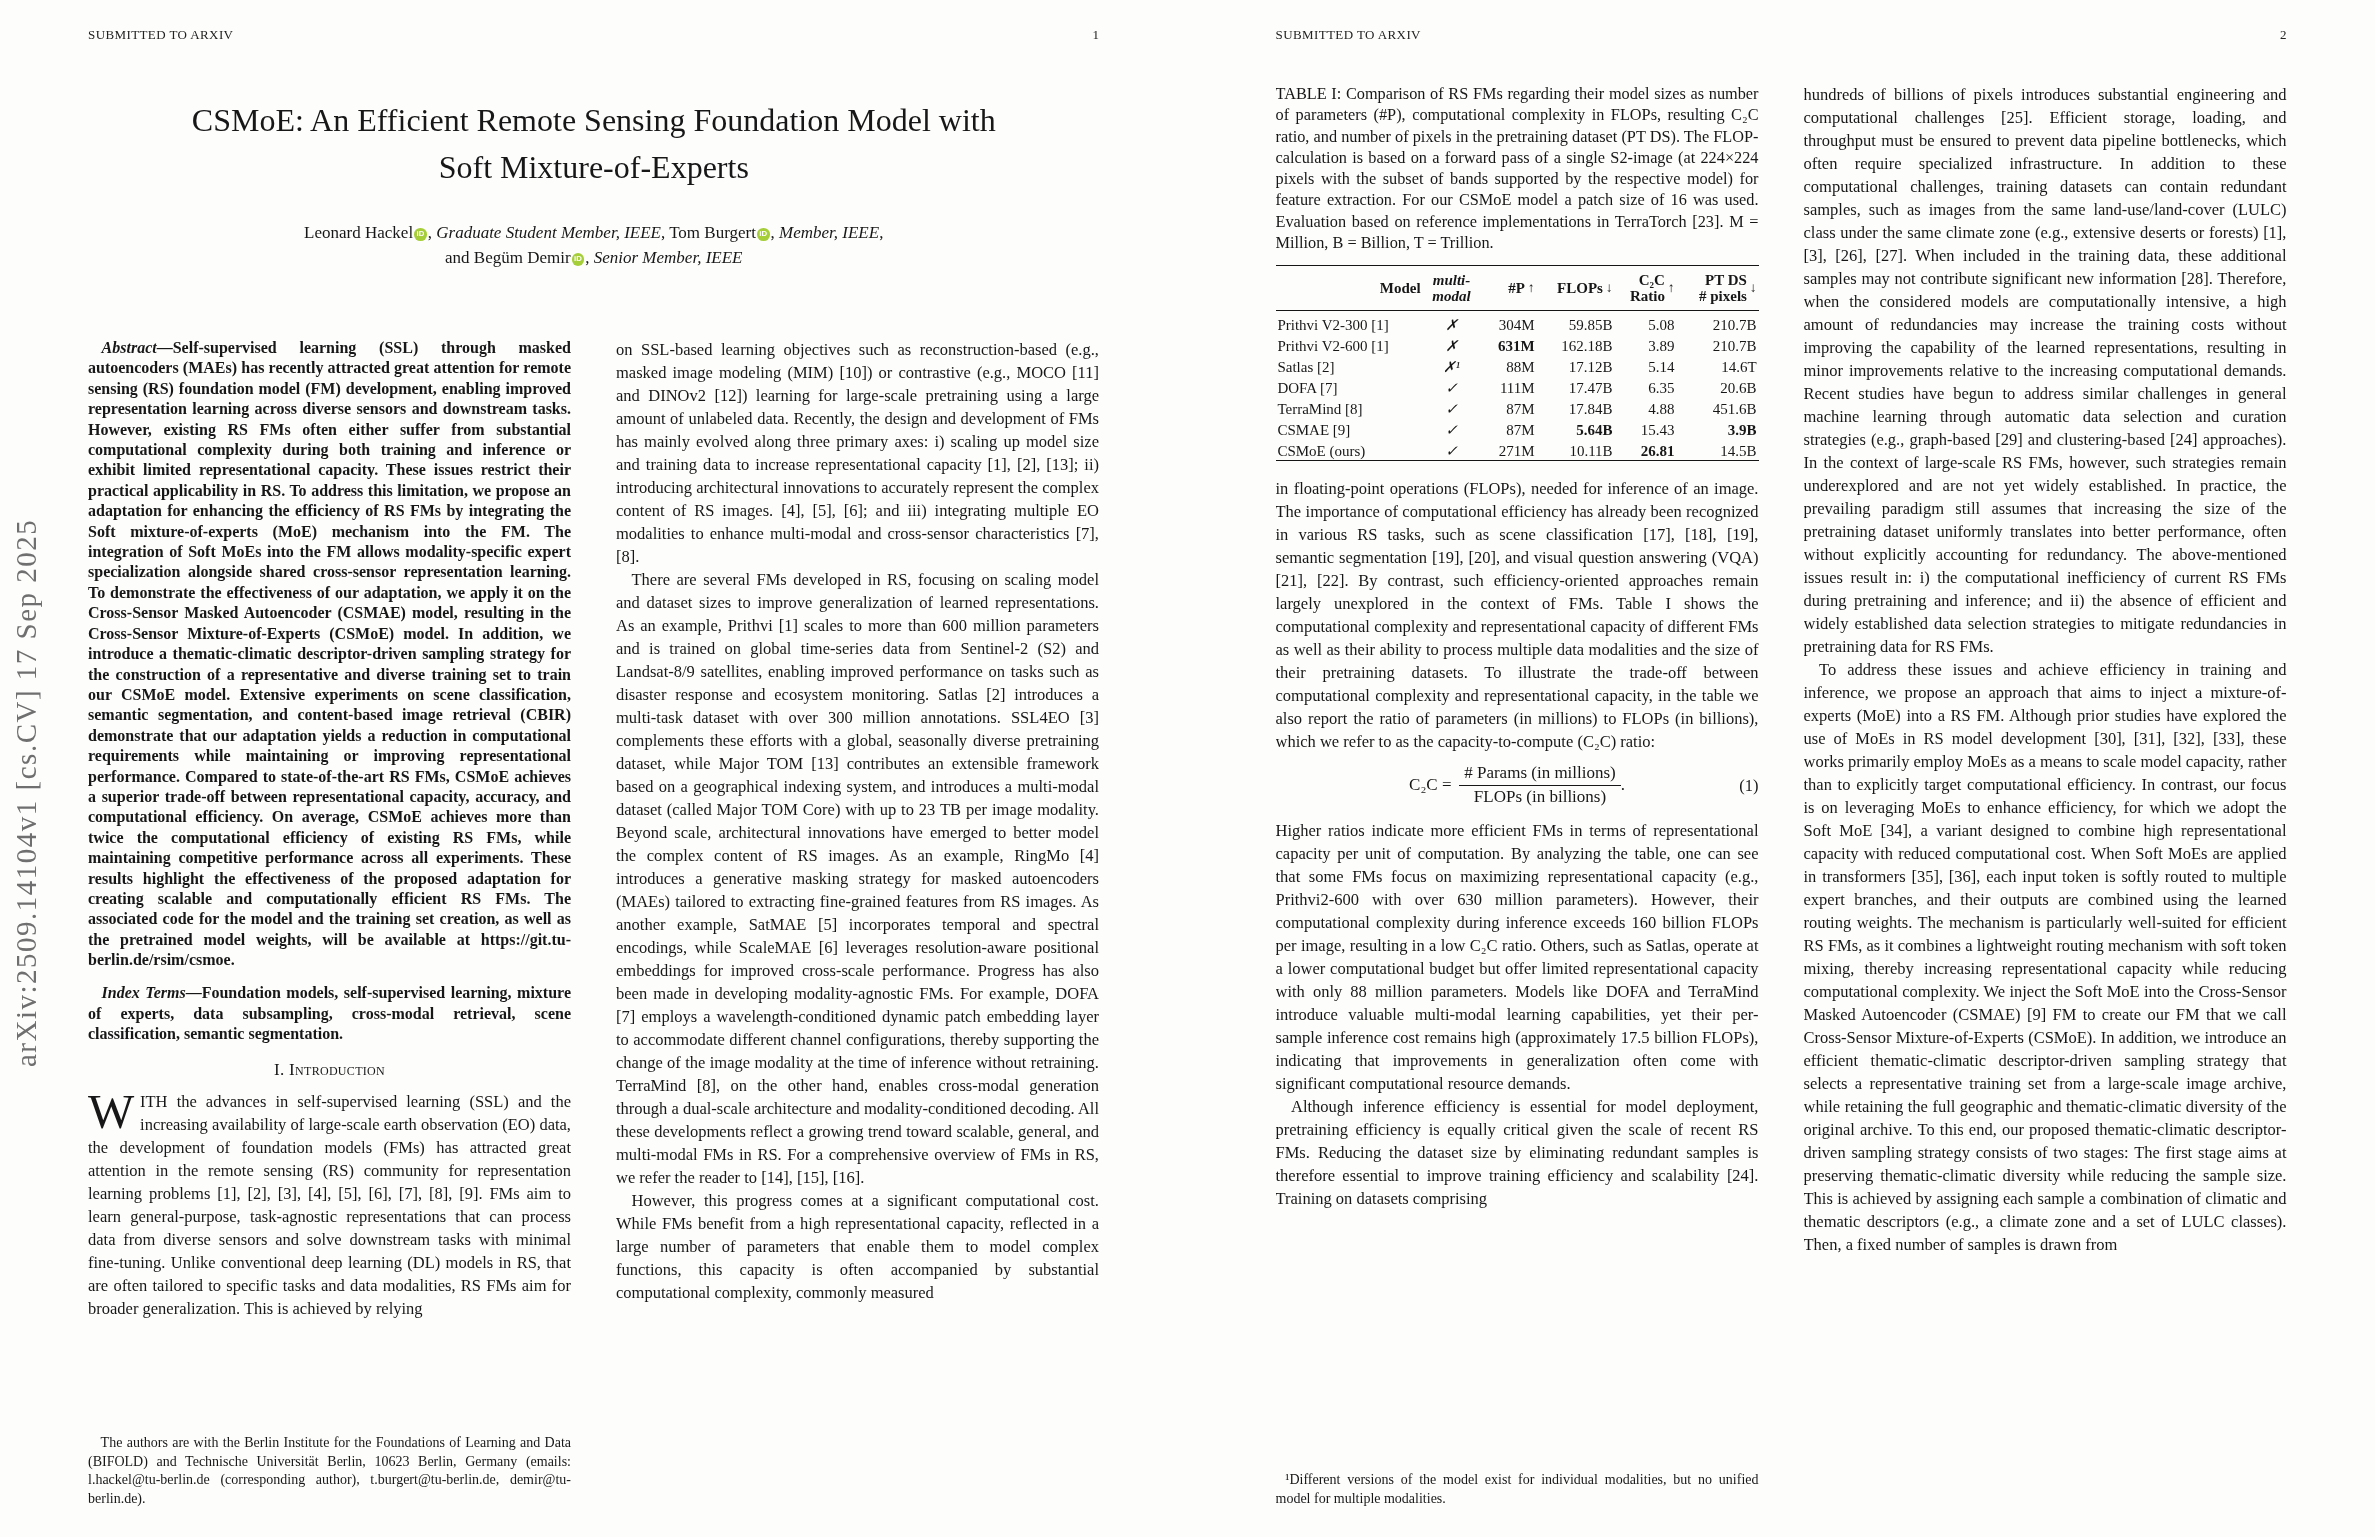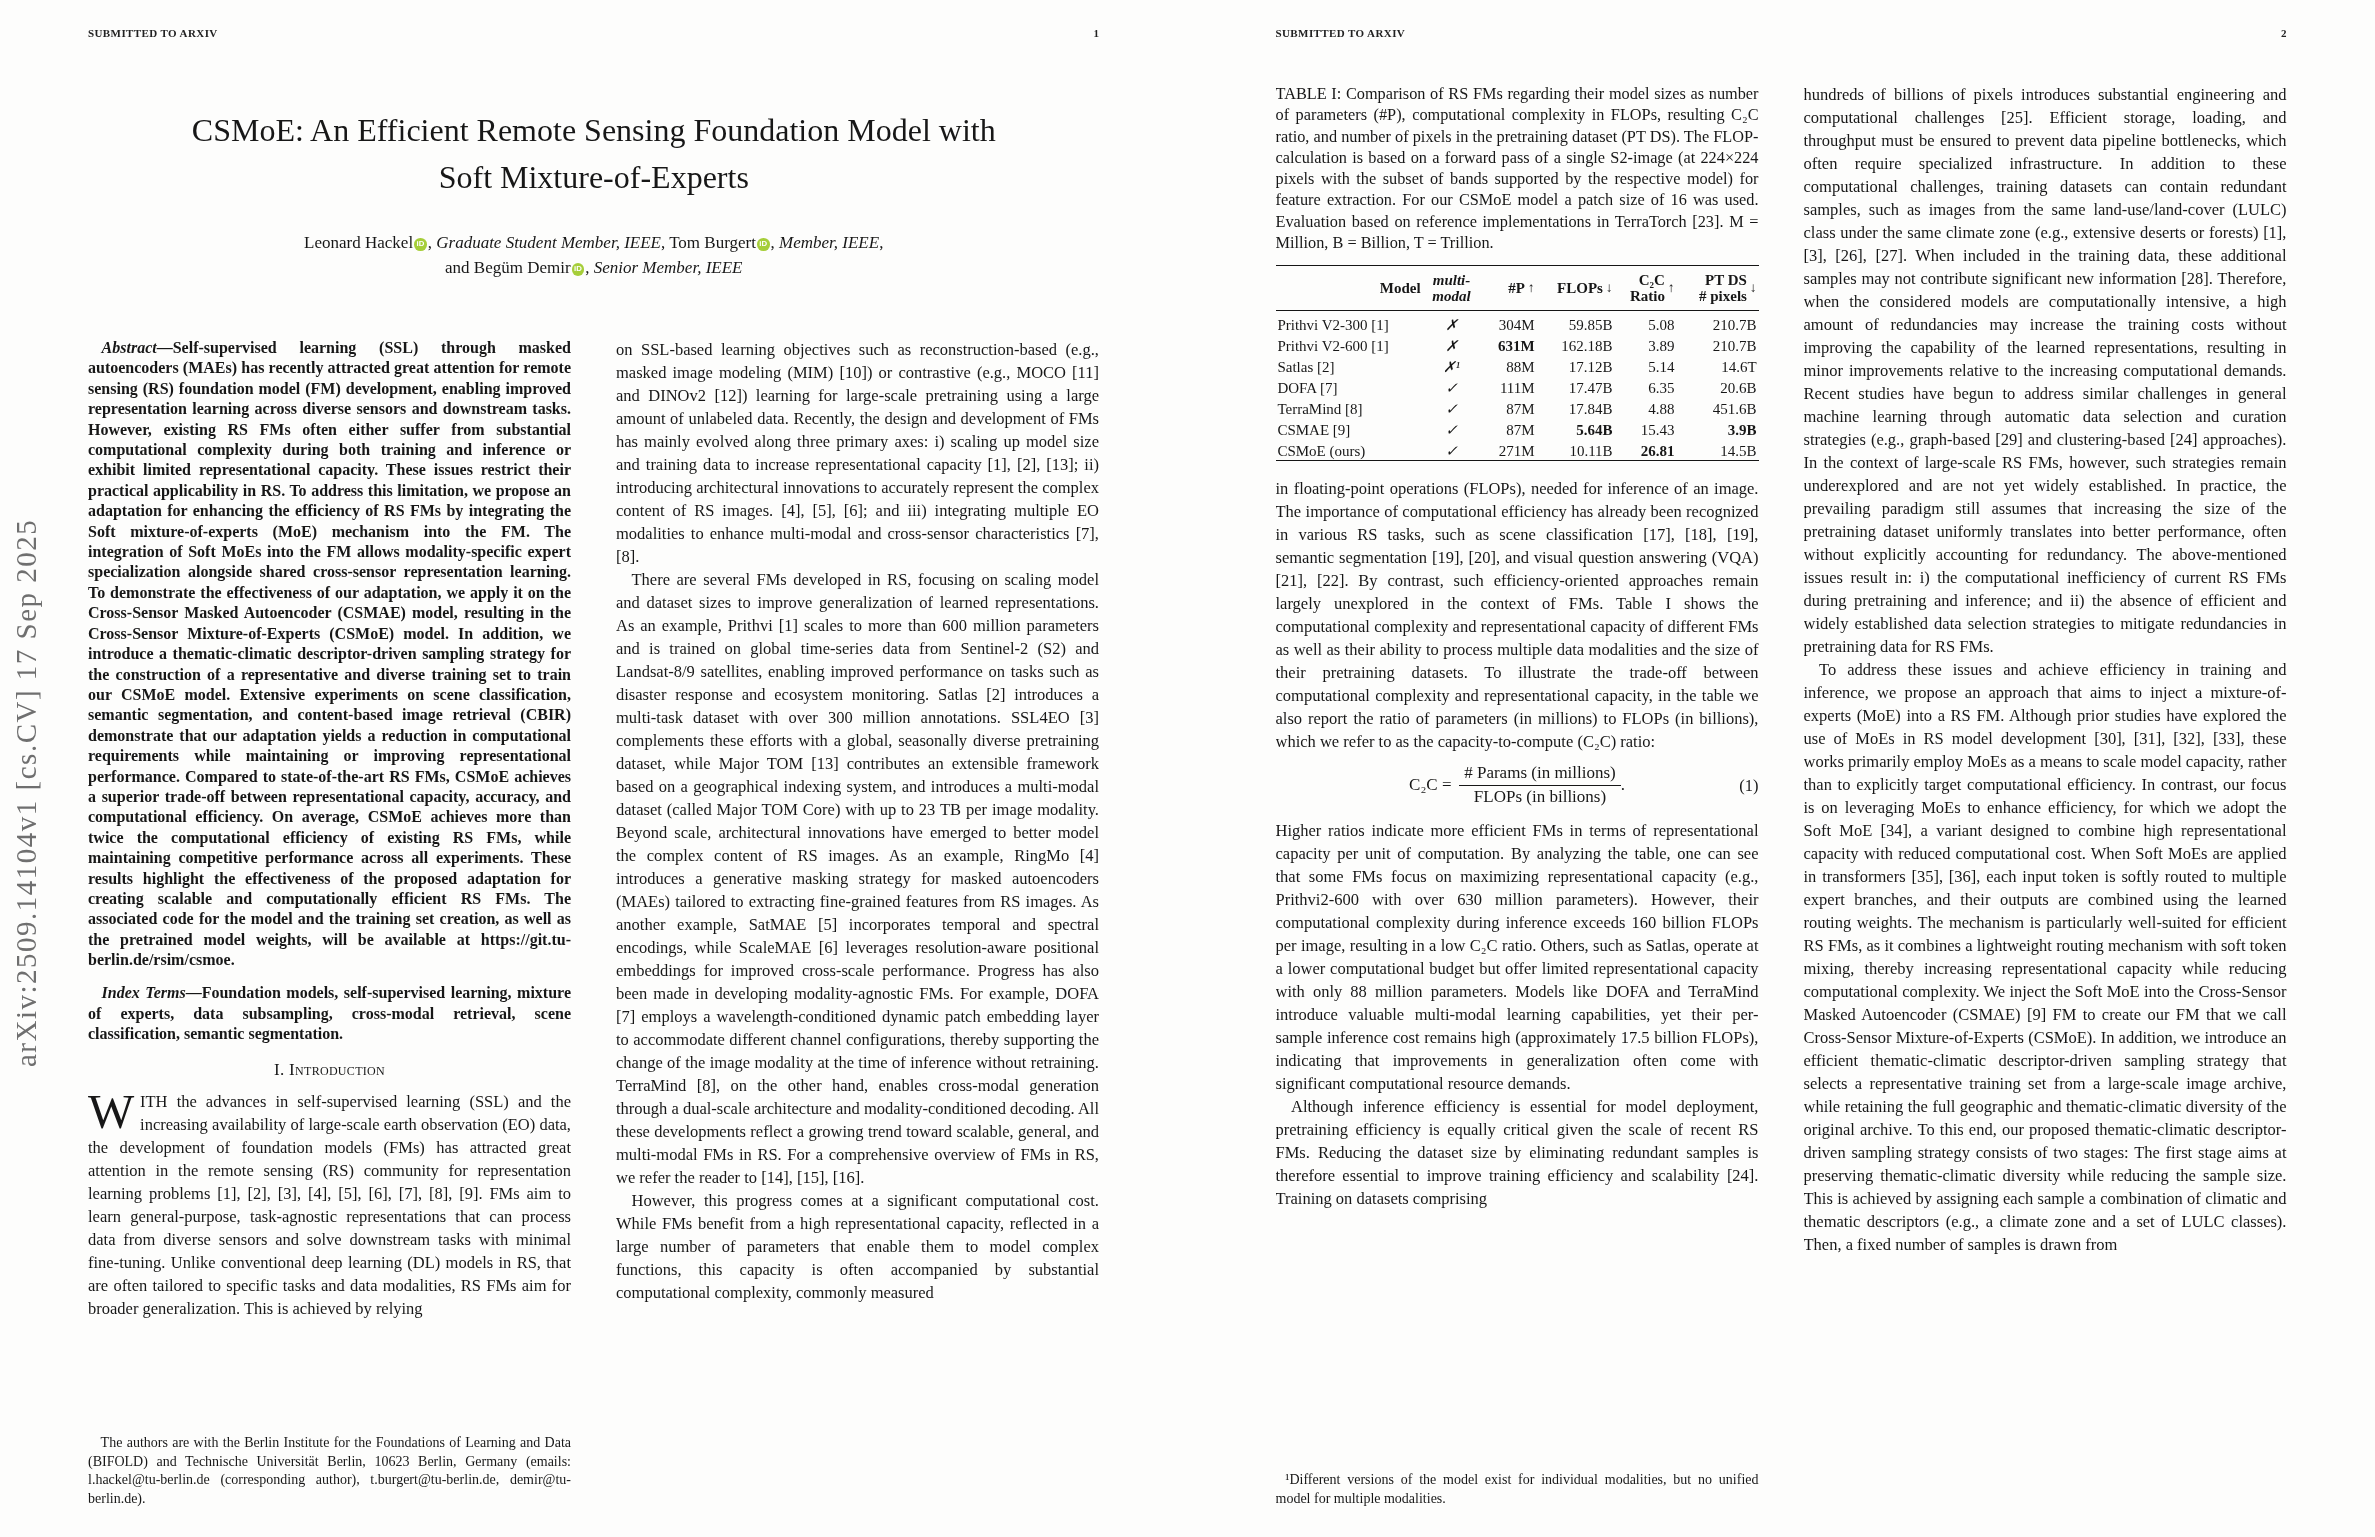--- a/index.html
+++ b/index.html
@@ -10,31 +10,31 @@
     color:#171717;
   }
   .spread { display:flex; width:2375px; height:1537px; }
   .page {
     width:1188px; height:1537px; position:relative;
     background:#fdfdfc; overflow:hidden;
   }
   .running-head {
     position:absolute; top:27px; left:88px; right:88px;
     display:flex; justify-content:space-between;
-    font-size:11px; letter-spacing:0.4px; color:#222;font-weight:bold;
+    font-size:13px; letter-spacing:0.4px; color:#222;
   }
   
   .arxiv-strip {
     position:absolute; left:9.7px; top:260px; height:807px;
     writing-mode:vertical-rl; transform:rotate(180deg);
     font-size:29px; letter-spacing:1.5px; color:#6f6f6f;
     white-space:nowrap;
   }
   
-  .title-block { position:absolute; top:107px; left:58px; right:58px; text-align:center; }
+  .title-block { position:absolute; top:97px; left:58px; right:58px; text-align:center; }
   .paper-title { font-size:32px; line-height:47px; font-weight:normal; max-width:854px; margin:0 auto; }
   .authors { margin-top:29px; font-size:17px; line-height:25px; }
   .au-role { font-style:italic; }
   .orcid {
     display:inline-block; width:12.6px; height:12.6px; border-radius:50%;
     background:#A6CE39; color:#fff; font-family:"Liberation Sans", sans-serif;
     font-size:7.8px; font-weight:bold; font-style:normal; line-height:12.6px;
     text-align:center; vertical-align:1.9px; margin:0 1px;
   }
   

